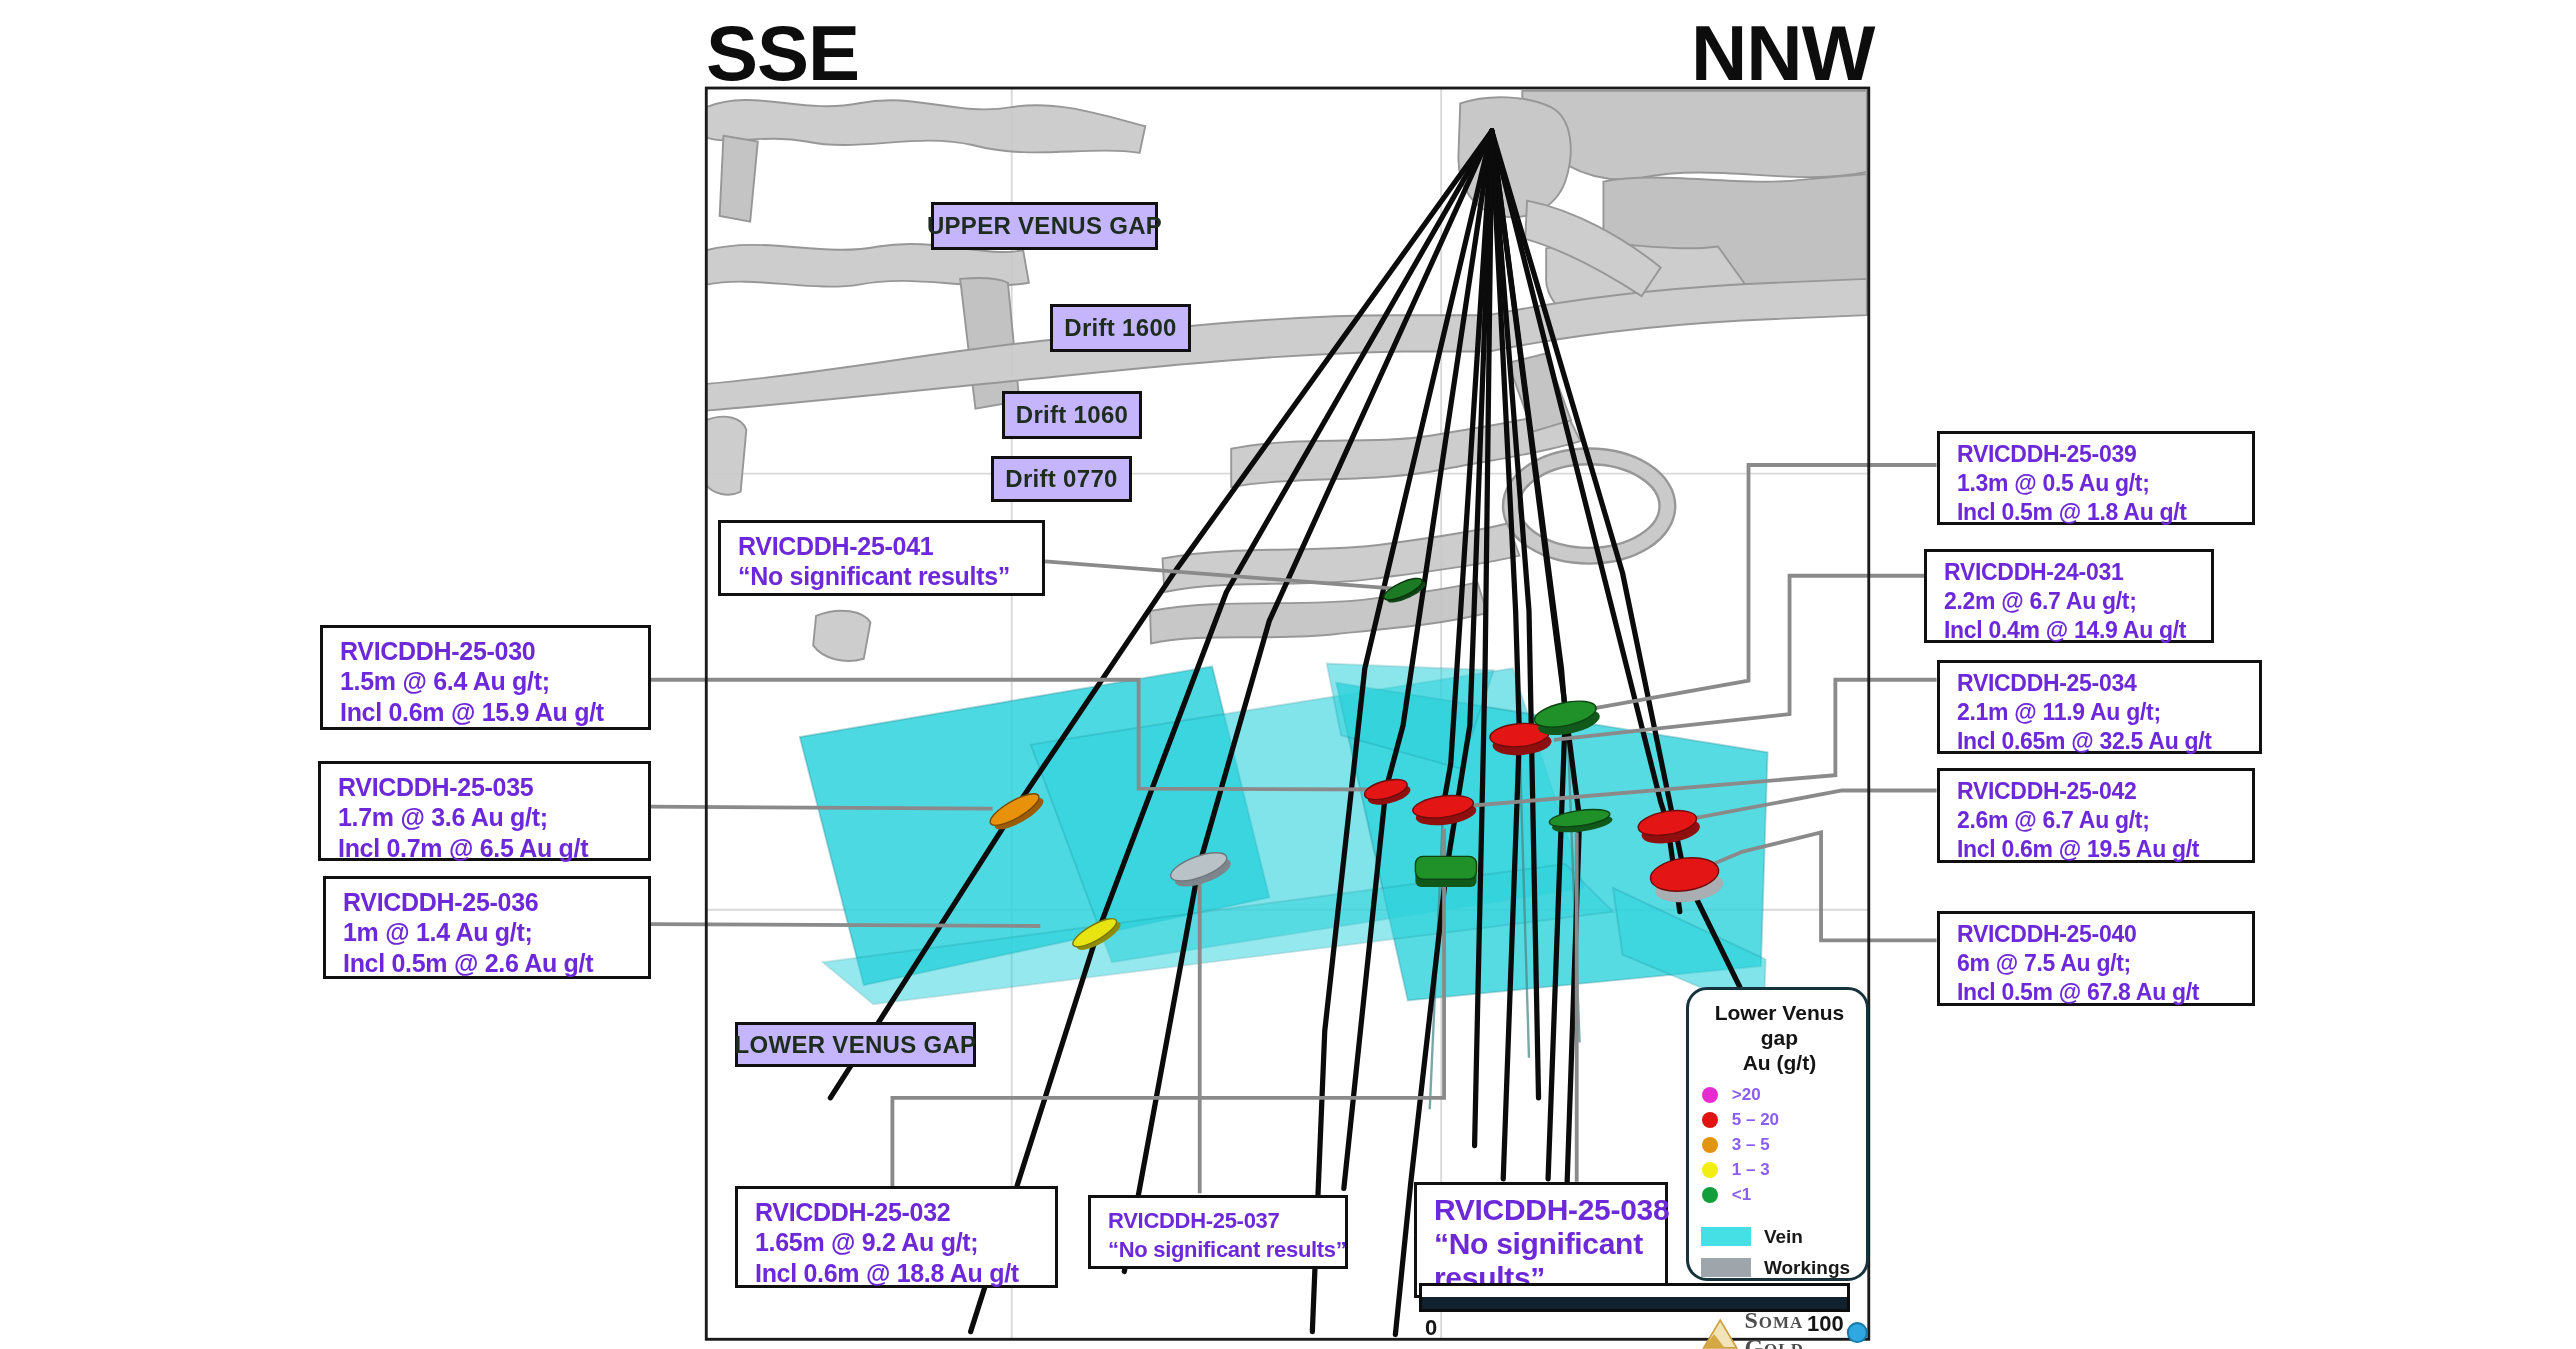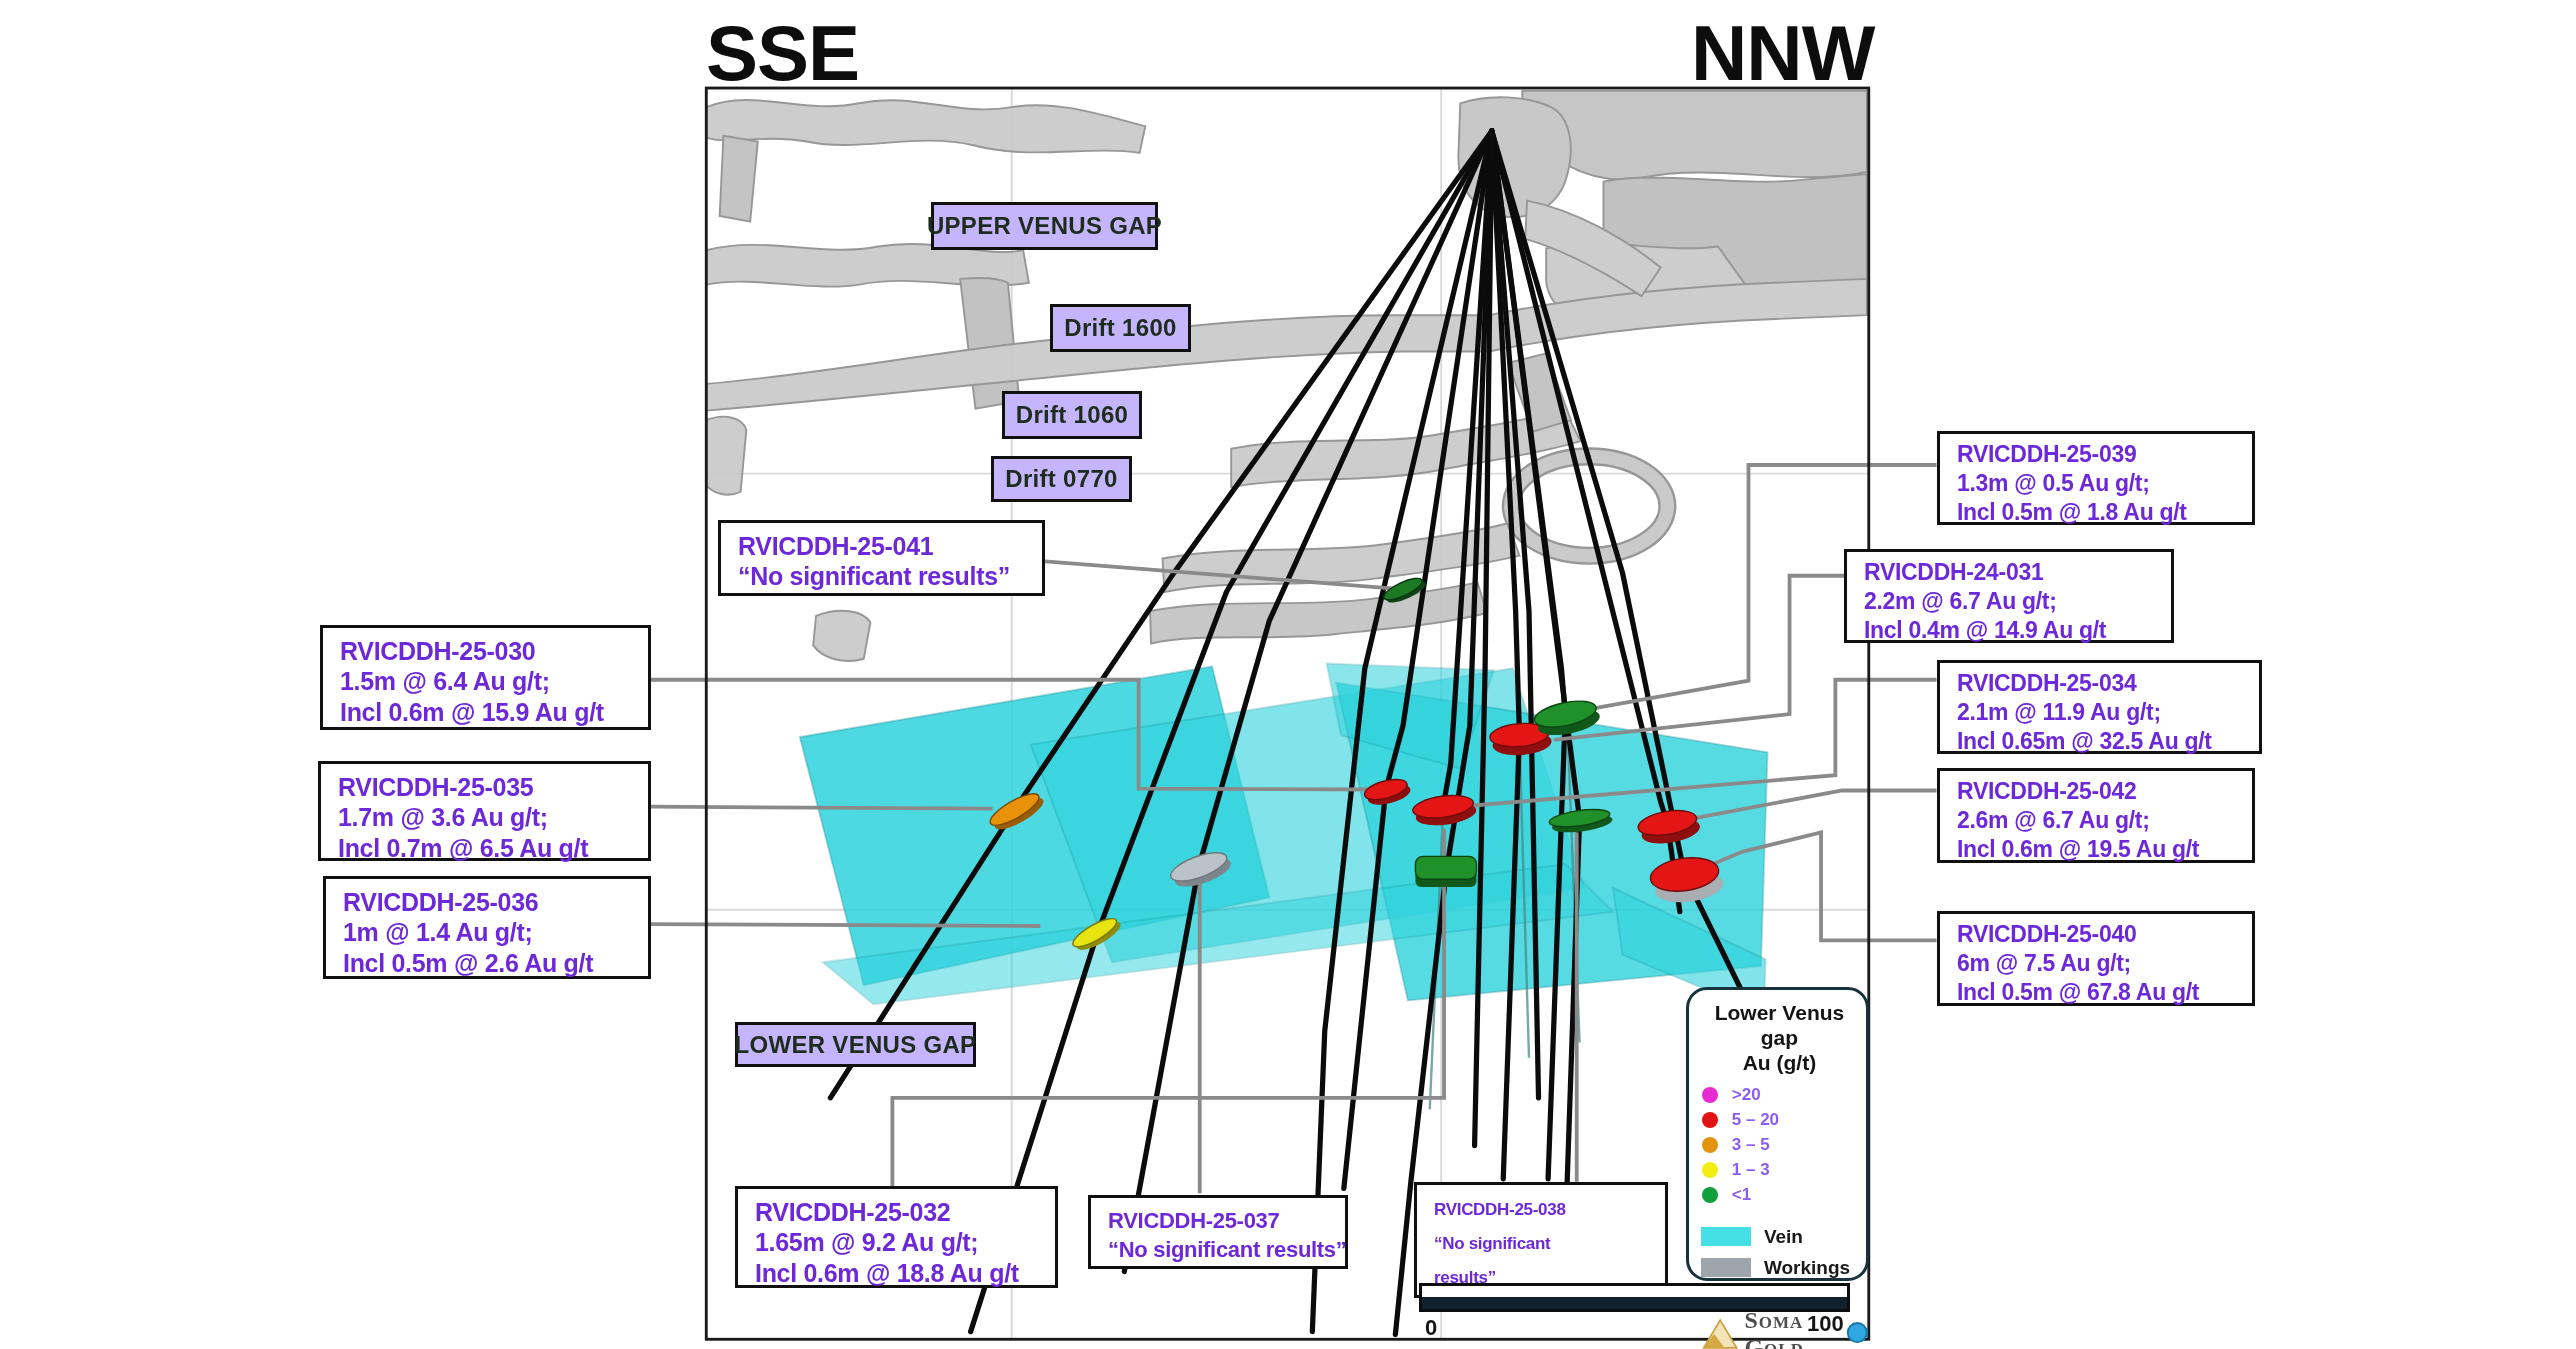--- a/index.html
+++ b/index.html
@@ -8,21 +8,21 @@
   .layer{position:absolute;left:0;top:0;}
   .title{position:absolute;font-weight:900;font-size:78px;color:#0d0d0d;letter-spacing:-1px;}
   .glabel{position:absolute;background:#c4b5fd;border:3.8px solid #101010;box-sizing:border-box;
           display:flex;align-items:center;justify-content:center;font-weight:bold;
           font-size:24px;color:#1d2c1d;letter-spacing:0.3px;white-space:nowrap;}
   .callout{position:absolute;background:#ffffff;border:3.8px solid #101010;box-sizing:border-box;
            font-weight:bold;color:#6d28d9;white-space:nowrap;padding:7.6px 5.7px 5.7px 17px;
            font-size:25px;line-height:30.5px;letter-spacing:-0.3px;}
   .callout.rt{font-size:23px;line-height:29px;padding-top:5.7px;}
   .callout.sm{font-size:22px;line-height:29px;}
-  .callout.wrap{font-size:17px;line-height:34px;}
+  .callout.wrap{font-size:30px;line-height:34px;}
   .legend{position:absolute;left:1686px;top:987px;width:183px;height:294px;background:#ffffff;
           border:3.8px solid #16323c;border-radius:21px;box-sizing:border-box;padding:9.5px 7.6px 7.6px 11.5px;}
   .legend .ltitle{font-weight:bold;font-size:21px;color:#141414;text-align:center;line-height:25px;}
   .lrow{display:flex;align-items:center;height:25px;margin-left:1.9px;}
   .dot{width:16px;height:16px;border-radius:50%;margin-right:13.4px;flex:0 0 auto;}
   .lrow .gl{font-weight:bold;font-size:17px;color:#8b5cf6;}
   .swrow{display:flex;align-items:center;height:29px;margin-top:1.9px;}
   .sw{width:50px;height:19px;margin-right:13.4px;flex:0 0 auto;}
   .swrow .gl{font-weight:bold;font-size:19px;color:#191919;}
   .brand{display:flex;align-items:center;margin-top:25px;margin-left:1.9px;}
@@ -219,21 +219,21 @@
   <div class="callout wrap" style="left:1414px;top:1182px;width:254px;height:116px;">
     <div>RVICDDH-25-038</div>
     <div>“No significant</div>
     <div>results”</div>
   </div>
   <div class="callout rt" style="left:1937px;top:431px;width:318px;height:94px;">
     <div>RVICDDH-25-039</div>
     <div>1.3m @ 0.5 Au g/t;</div>
     <div>Incl 0.5m @ 1.8 Au g/t</div>
   </div>
-  <div class="callout rt" style="left:1844px;top:549px;width:330px;height:94px;">
+  <div class="callout rt" style="left:1924px;top:549px;width:290px;height:94px;">
     <div>RVICDDH-24-031</div>
     <div>2.2m @ 6.7 Au g/t;</div>
     <div>Incl 0.4m @ 14.9 Au g/t</div>
   </div>
   <div class="callout rt" style="left:1937px;top:660px;width:325px;height:94px;">
     <div>RVICDDH-25-034</div>
     <div>2.1m @ 11.9 Au g/t;</div>
     <div>Incl 0.65m @ 32.5 Au g/t</div>
   </div>
   <div class="callout rt" style="left:1937px;top:768px;width:318px;height:95px;">

